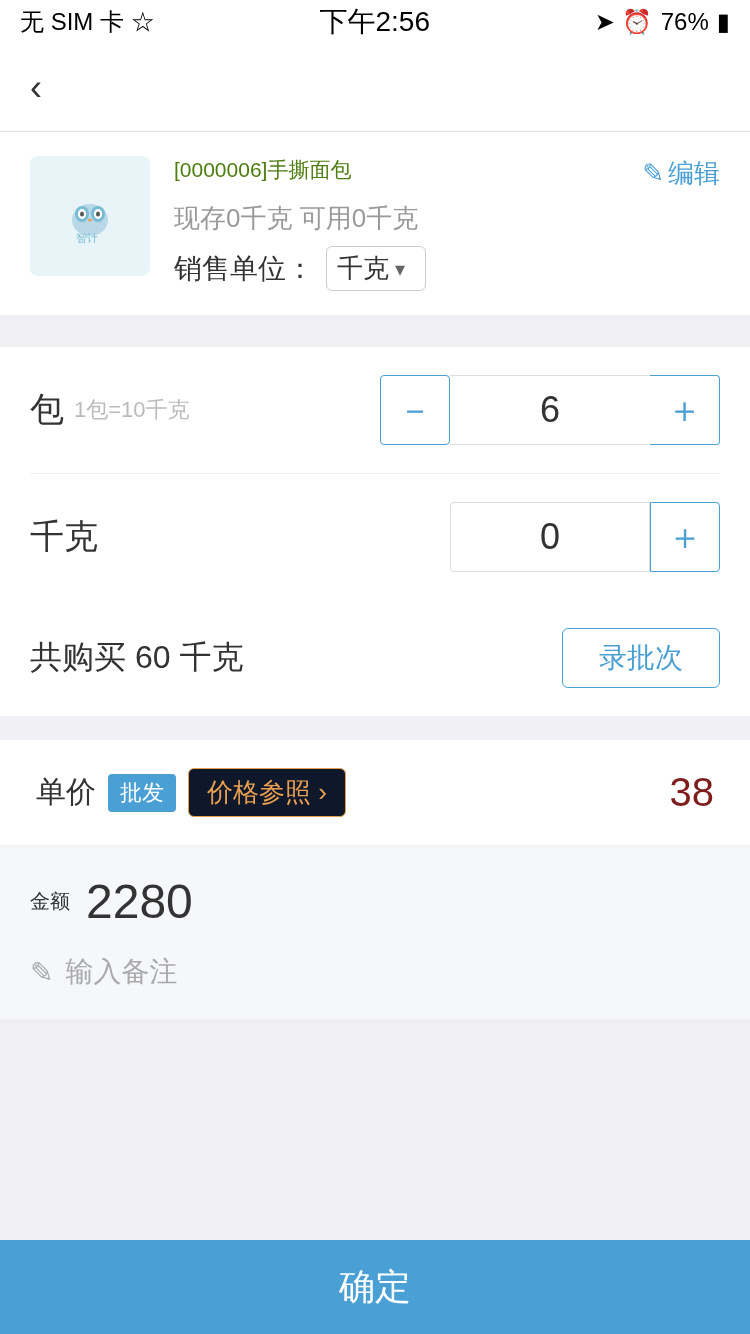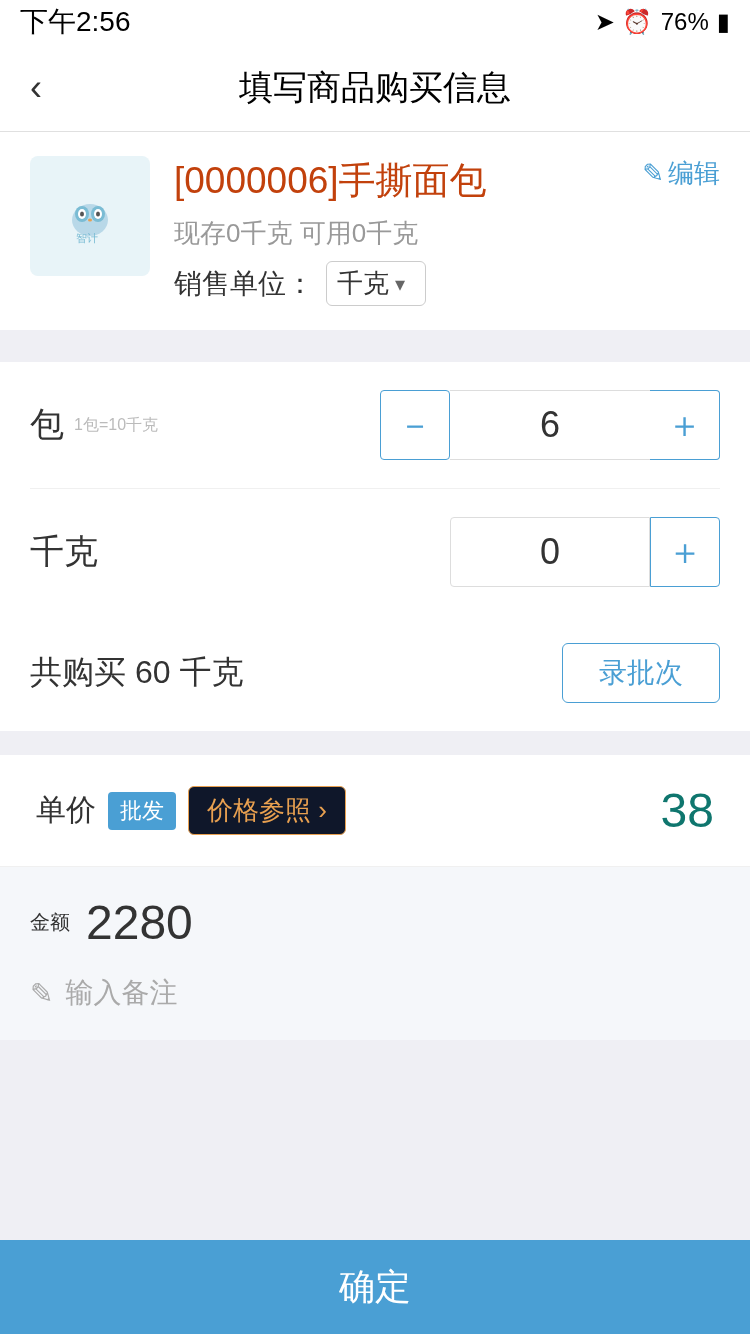--- a/index.html
+++ b/index.html
@@ -69,22 +69,22 @@
       justify-content: center;
       flex-shrink: 0;
     }
     .product-info { flex: 1; }
     .product-header {
       display: flex;
       justify-content: space-between;
       align-items: flex-start;
     }
     .product-name {
-      font-size: 37px;
-      color: #c2410c;
+      font-size: 21px;
+      color: #4d7c0f;
       font-weight: 500;
       flex: 1;
     }
     .edit-btn {
       font-size: 26px;
       color: #4a9fd4;
       display: flex;
       align-items: center;
       gap: 4px;
       white-space: nowrap;
@@ -133,21 +133,21 @@
       justify-content: space-between;
       padding: 28px 0;
       border-bottom: 1px solid #f0f0f0;
     }
     .input-row:last-child { border-bottom: none; }
     .input-label {
       font-size: 34px;
       color: #333;
     }
     .input-hint {
-      font-size: 16px;
+      font-size: 22px;
       color: #bbb;
       margin-left: 10px;
     }
     .stepper {
       display: flex;
       align-items: center;
       gap: 0;
     }
     .stepper-btn {
       width: 70px;
@@ -252,22 +252,22 @@
       font-size: 26px;
       padding: 6px 18px;
       border-radius: 6px;
       background: #0f172a;
       display: flex;
       align-items: center;
       gap: 4px;
       cursor: pointer;
     }
     .price-value {
-      font-size: 48px;
-      color: #0f766e;
+      font-size: 40px;
+      color: #7f1d1d;
       font-weight: 400;
     }
 
     
     .amount-section {
       background: #f5f7fa;
       padding: 28px 30px 0 30px;
     }
     .amount-row {
       display: flex;
@@ -329,32 +329,34 @@
       align-items: center;
       justify-content: center;
       color: #7abcd4;
       font-size: 40px;
     }
   </style>
 </head>
 <body>
 
 <div class="status-bar">
+  <div class="status-left">
+    <span>无 SIM 卡  ☆</span>
+  </div>
   <div class="status-center">下午2:56</div>
   <div class="status-right">
     <span>➤</span>
     <span>⏰</span>
     <span>76%</span>
     <span>▮</span>
   </div>
 </div>
 
 <div class="nav-bar">
   <div class="nav-back">‹</div>
-  <div class="nav-title">填写商品购买信息</div>
 </div>
 
 <div class="product-card">
   <div class="product-image">
     <div class="owl-logo">
 
       <svg width="60" height="60" viewBox="0 0 60 60" fill="none">
         <ellipse cx="30" cy="34" rx="18" ry="16" fill="#b8d8e8"></ellipse>
         <ellipse cx="22" cy="28" rx="7" ry="8" fill="#7abcd4"></ellipse>
         <ellipse cx="38" cy="28" rx="7" ry="8" fill="#7abcd4"></ellipse>

